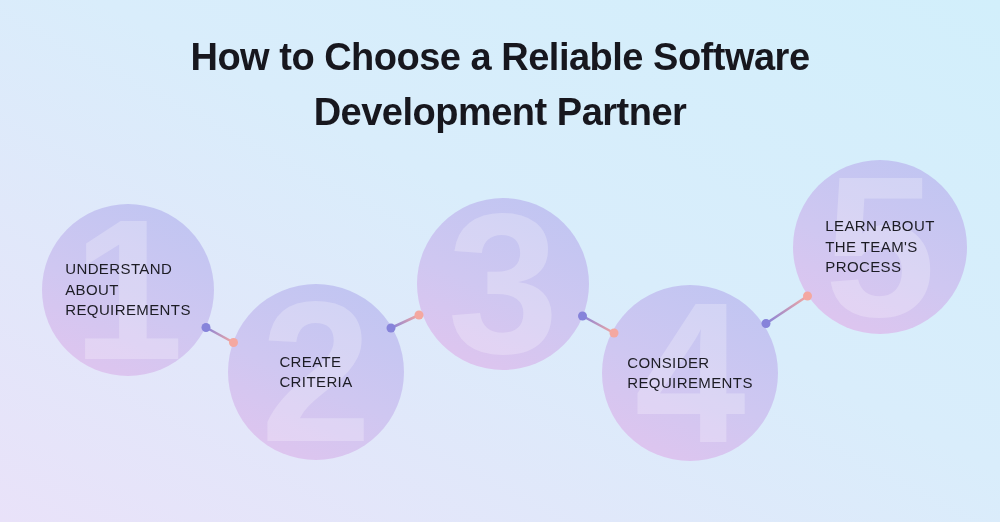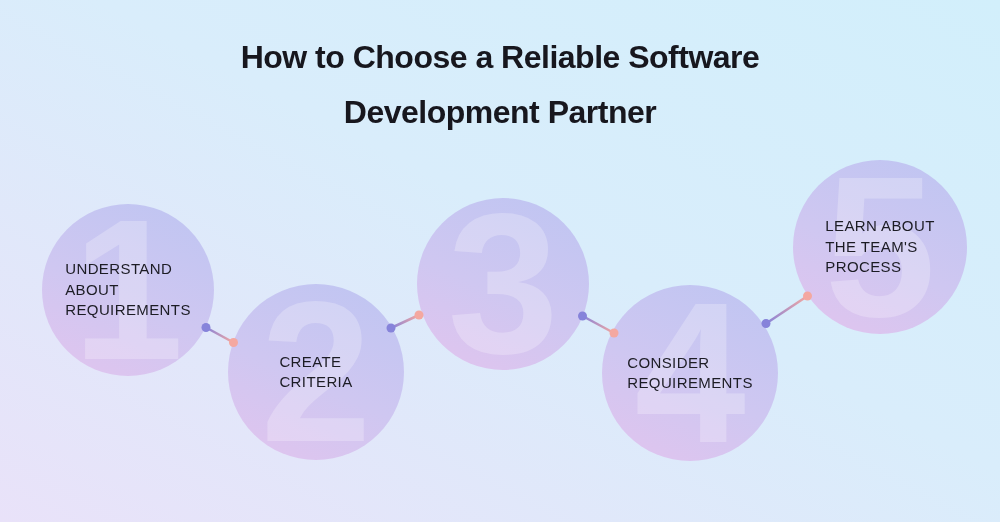--- a/index.html
+++ b/index.html
@@ -13,21 +13,21 @@
     overflow: hidden;
     background: linear-gradient(to bottom left, #d2effb 0%, #d9edfb 45%, #e9e2f9 100%);
   }
 
   .title {
     position: absolute;
     top: 30px;
     left: 0;
     width: 100%;
     text-align: center;
-    font-size: 32px;
+    font-size: 38px;
     line-height: 55px;
     font-weight: 700;
     letter-spacing: -0.5px;
     color: #17171e;
     white-space: pre-line;
   }
 
   .step-circle {
     position: absolute;
     border-radius: 50%;

